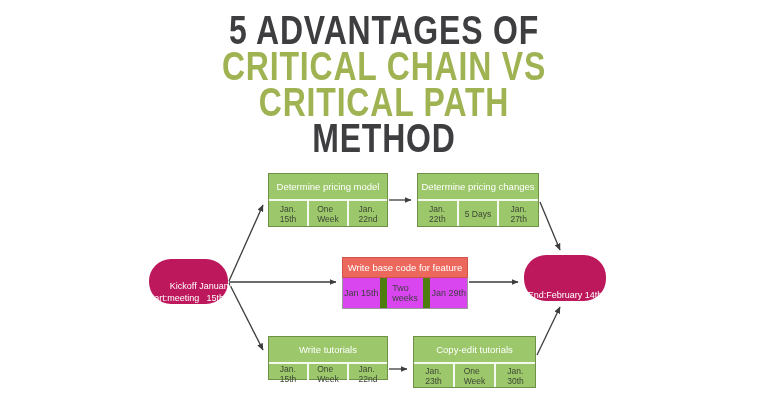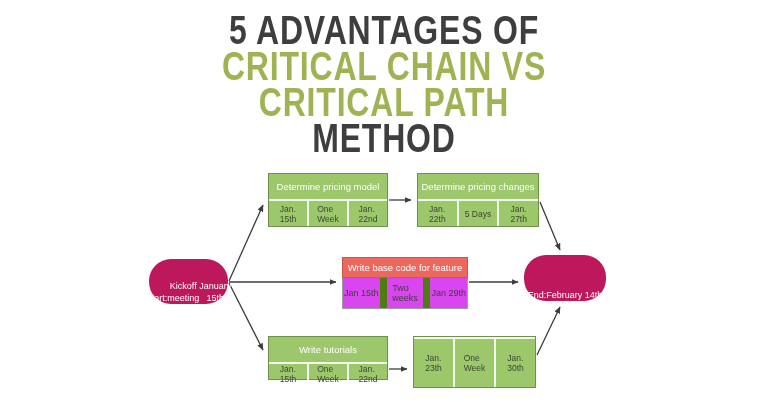--- a/index.html
+++ b/index.html
@@ -127,20 +127,21 @@
       <div class="cell">Jan.
 15th</div>
       <div class="cell">One
 Week</div>
       <div class="cell">Jan.
 22nd</div>
     </div>
   </div>
 
   <div id="task-4" class="task green">
+    <div class="hdr">Copy-edit tutorials</div>
     <div class="cells">
       <div class="cell">Jan.
 23th</div>
       <div class="cell">One
 Week</div>
       <div class="cell">Jan.
 30th</div>
     </div>
   </div>
 

